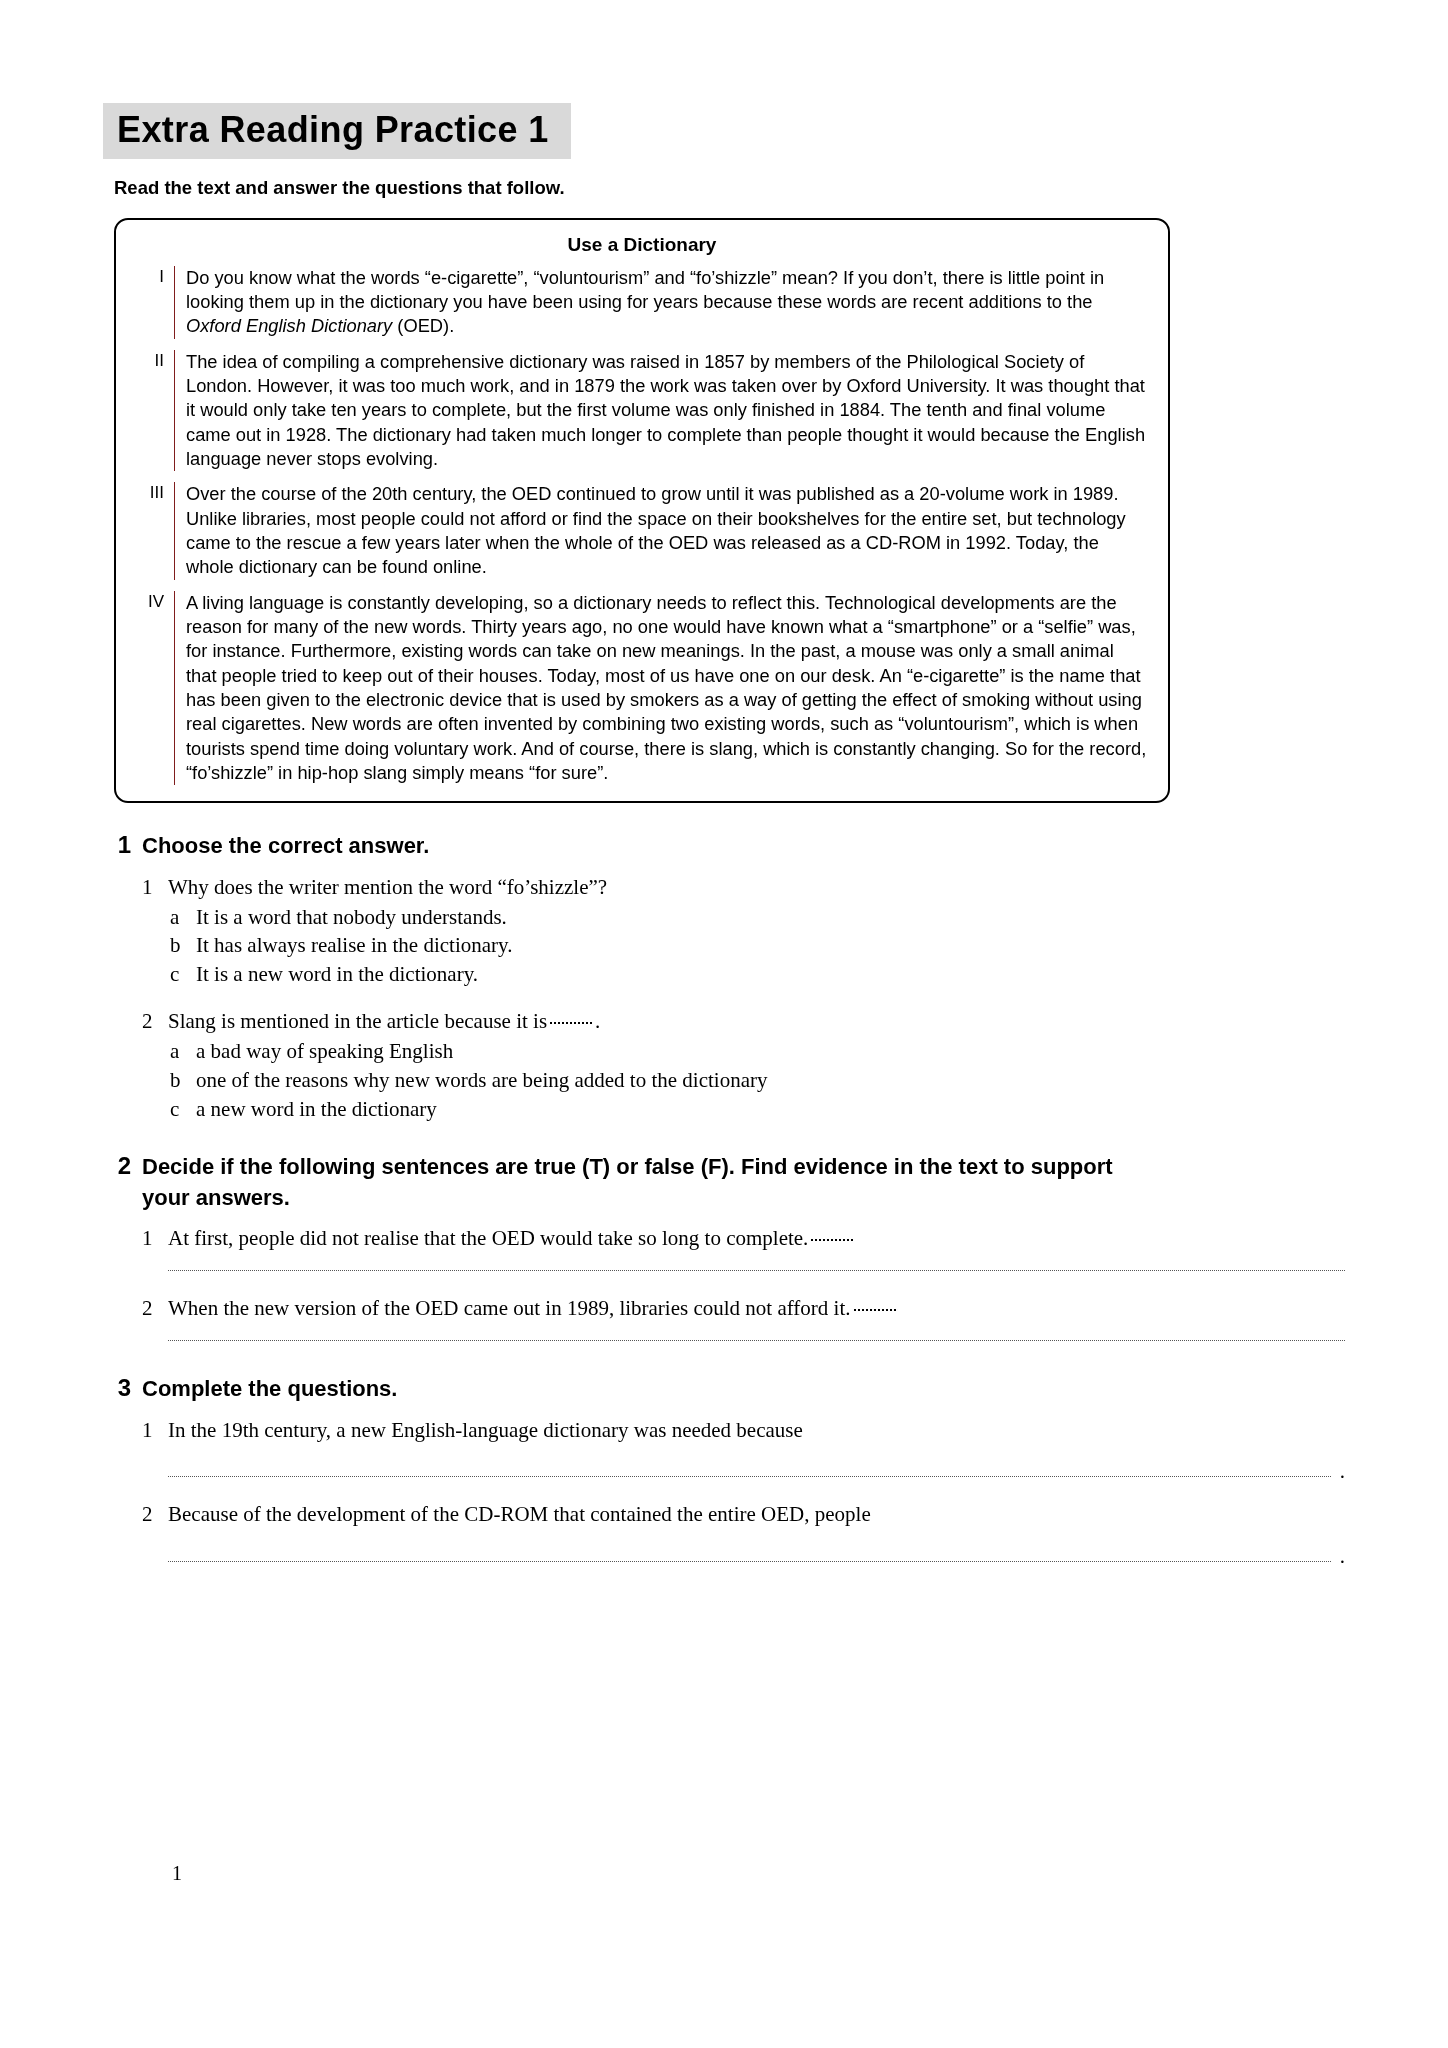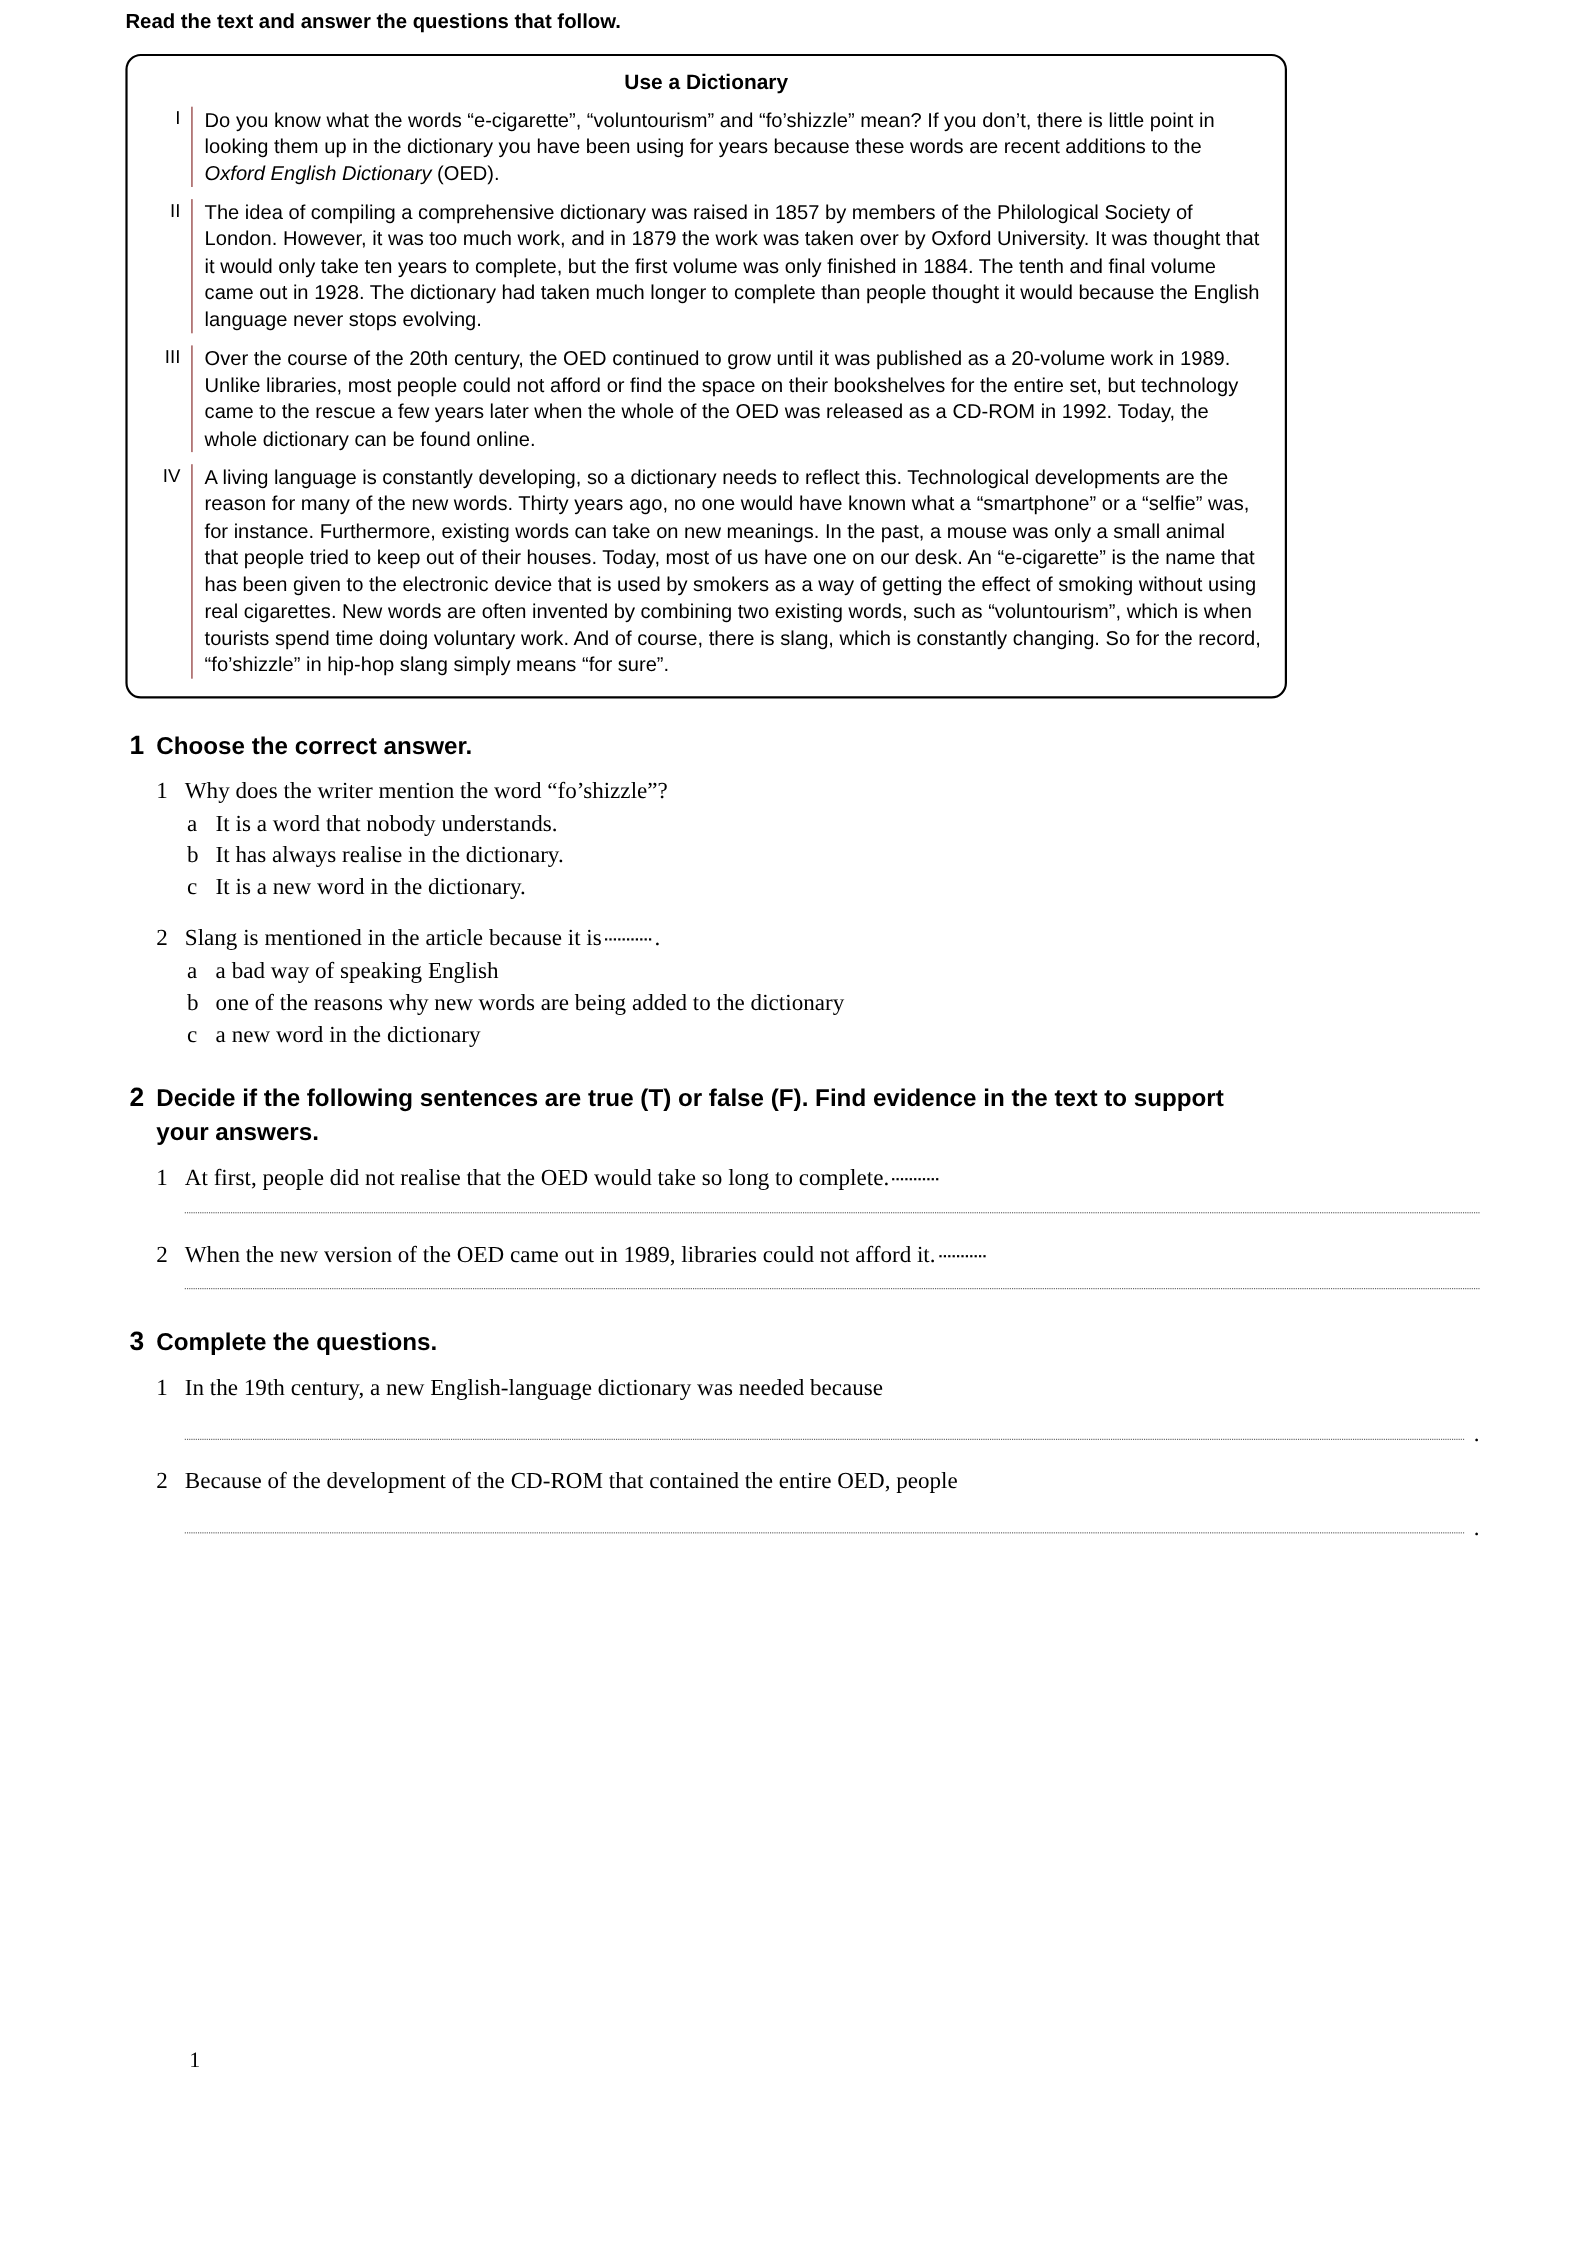--- a/index.html
+++ b/index.html
@@ -37,21 +37,21 @@
     font-size: 36px;
     letter-spacing: 0.4px;
     line-height: 1.05;
     white-space: nowrap;
   }
 
   .read-instruction {
     font-family: "Liberation Sans", sans-serif;
     font-weight: bold;
     font-size: 18.5px;
-    margin-top: 8px;
+    margin-top: 18px;
     margin-left: 11px;
   }
 
   
   .text-block {
     position: relative;
     margin-top: 19px;
     margin-left: 11px;
     width: 1056px;
   }
@@ -195,20 +195,23 @@
     font-size: 20px;
   }
 </style>
 </head>
 <body>
 
 <div class="page">
   <div class="content">
 
     
+    <div class="title-bar">
+      <div class="title-text">Extra Reading Practice 1</div>
+    </div>
 
     
     <div class="read-instruction">Read the text and answer the questions that follow.</div>
 
     
     <div class="text-block">
       <div class="text-box">
         <div class="text-box-title">Use a Dictionary</div>
         <div id="paragraphs">
             <div class="para-row">

